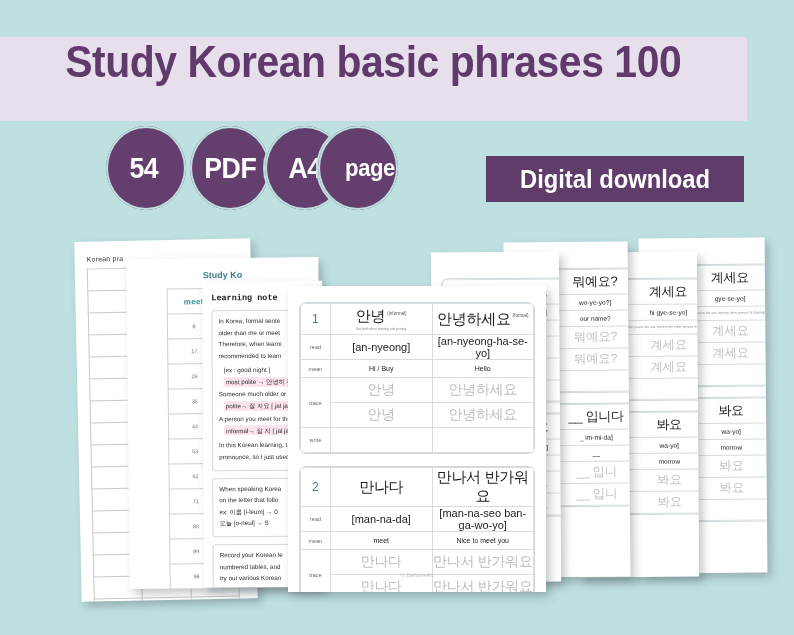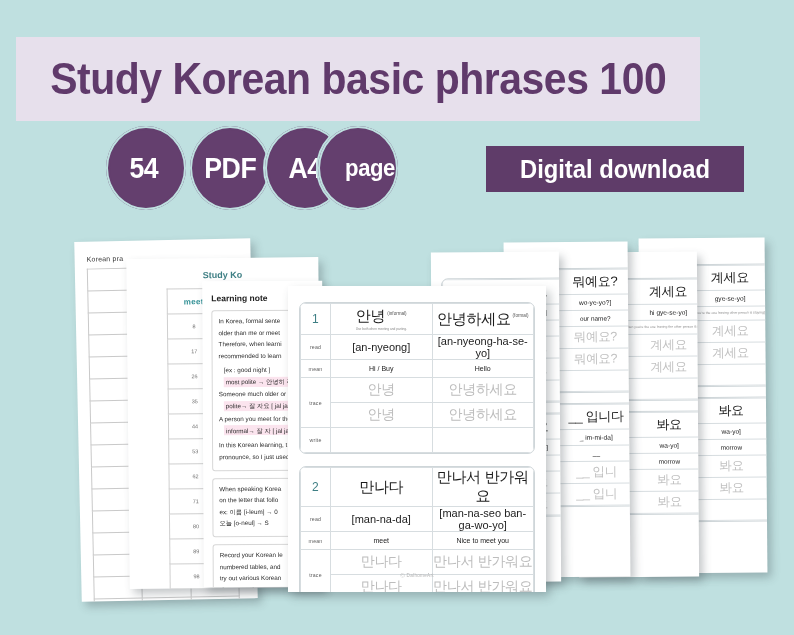--- a/index.html
+++ b/index.html
@@ -6,23 +6,23 @@
   body{
     width:794px;height:635px;overflow:hidden;
     background:#bfe0e0;
     font-family:"Liberation Sans", sans-serif;
     position:relative;
   }
   .stage{position:absolute;inset:0;width:794px;height:635px;overflow:hidden;}
 
   
   .title-band{
-    position:absolute;left:16px;top:37px;width:684px;height:84px;
+    position:absolute;left:0;top:37px;width:747px;height:84px;
     background:#e7e0ec;
-    display:flex;align-items:center;justify-content:center;
+    display:flex;align-items:flex-start;justify-content:center;
   }
   .title-text{
     font-family:"Liberation Sans Narrow","Liberation Sans",sans-serif;
     font-weight:bold;
     font-size:44px;
     letter-spacing:-0.5px;
     color:#603a6b;
     transform:scaleX(0.93);
     white-space:nowrap;
   }
@@ -44,21 +44,21 @@
     transform:scaleX(0.92);letter-spacing:-0.5px;white-space:nowrap;
   }
   .b-pdf{width:84px;height:88px;text-align:center;}
   .b-a4{width:84px;height:88px;margin-left:-9px;}
   .b-54{width:84px;height:88px;margin-left:-9px;z-index:2;}
   .b-page{width:84px;height:88px;margin-left:-31px;z-index:1;}
   .b-page span{font-size:24px;padding-left:26px;}
   .b-54 span{padding-right:4px;}
 
   .dl-btn{
-    position:absolute;left:486px;top:146px;width:258px;height:46px;
+    position:absolute;left:486px;top:156px;width:258px;height:46px;
     background:#5f3c69;color:#fff;
     display:flex;align-items:center;justify-content:center;
   }
   .dl-btn span{
     font-family:"Liberation Sans Narrow","Liberation Sans",sans-serif;
     font-weight:bold;font-size:25px;transform:scaleX(0.95);white-space:nowrap;
   }
 
   
   .page{
@@ -80,21 +80,21 @@
   .numgrid{margin:0 auto;border-collapse:collapse;width:112px;}
   .numgrid td{
     border:.7px solid #cfcfcf;height:22px;text-align:center;
     font-size:5.5px;color:#6f6f6f;vertical-align:middle;
   }
   .numgrid td.start{color:#2f8f94;font-weight:bold;font-size:8px;letter-spacing:.3px;}
   .flower{display:inline-block;font-size:8px;}
 
   
   .p-note{left:203px;top:281px;width:120px;height:306px;transform:rotate(-0.3deg);}
-  .p-note h3{font-size:8.5px;margin:12px 0 7px 9px;color:#222;font-weight:bold;}
+  .p-note h3{font-size:8.5px;margin:12px 0 7px 9px;color:#222;font-weight:bold;font-family:Liberation Mono, monospace;}
   .nbox{
     margin:0 9px 7px 9px;border:.7px solid #d7d7d7;border-radius:3px;
     padding:5px 5px 6px 6px;
   }
   .nbox p{margin:0 0 2.5px 0;font-size:6.3px;color:#2b2b2b;line-height:1.45;white-space:nowrap;}
   .nbox p.indent{margin-left:5px;}
   .hl{background:#fbe4ee;display:inline-block;padding:.5px 2px;white-space:nowrap;}
   .tiny{font-size:4.1px;color:#7a6a72;margin-left:8px;white-space:nowrap;}
   .nbox p.gap{margin-top:5px;}
 

